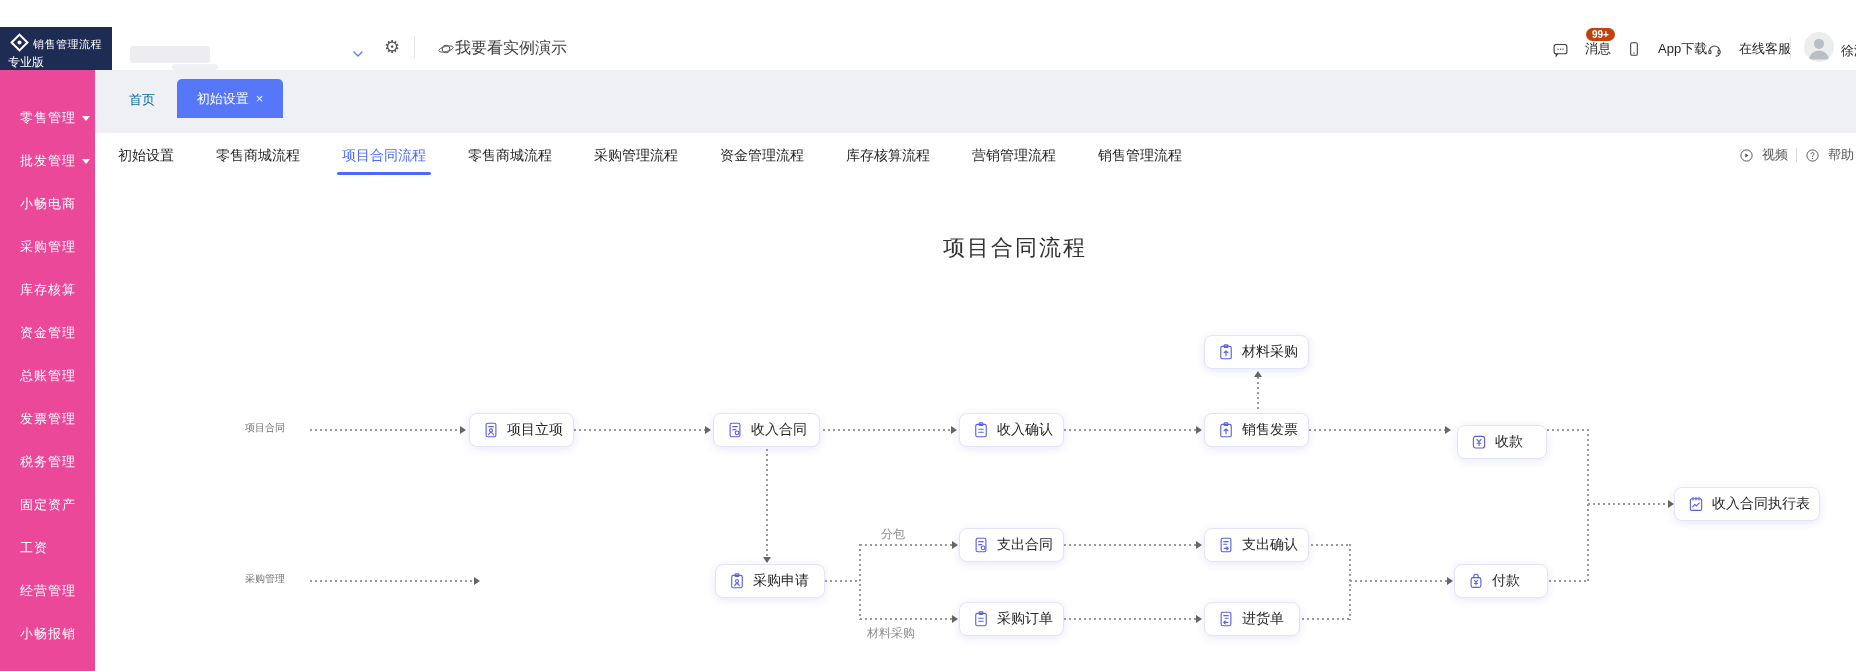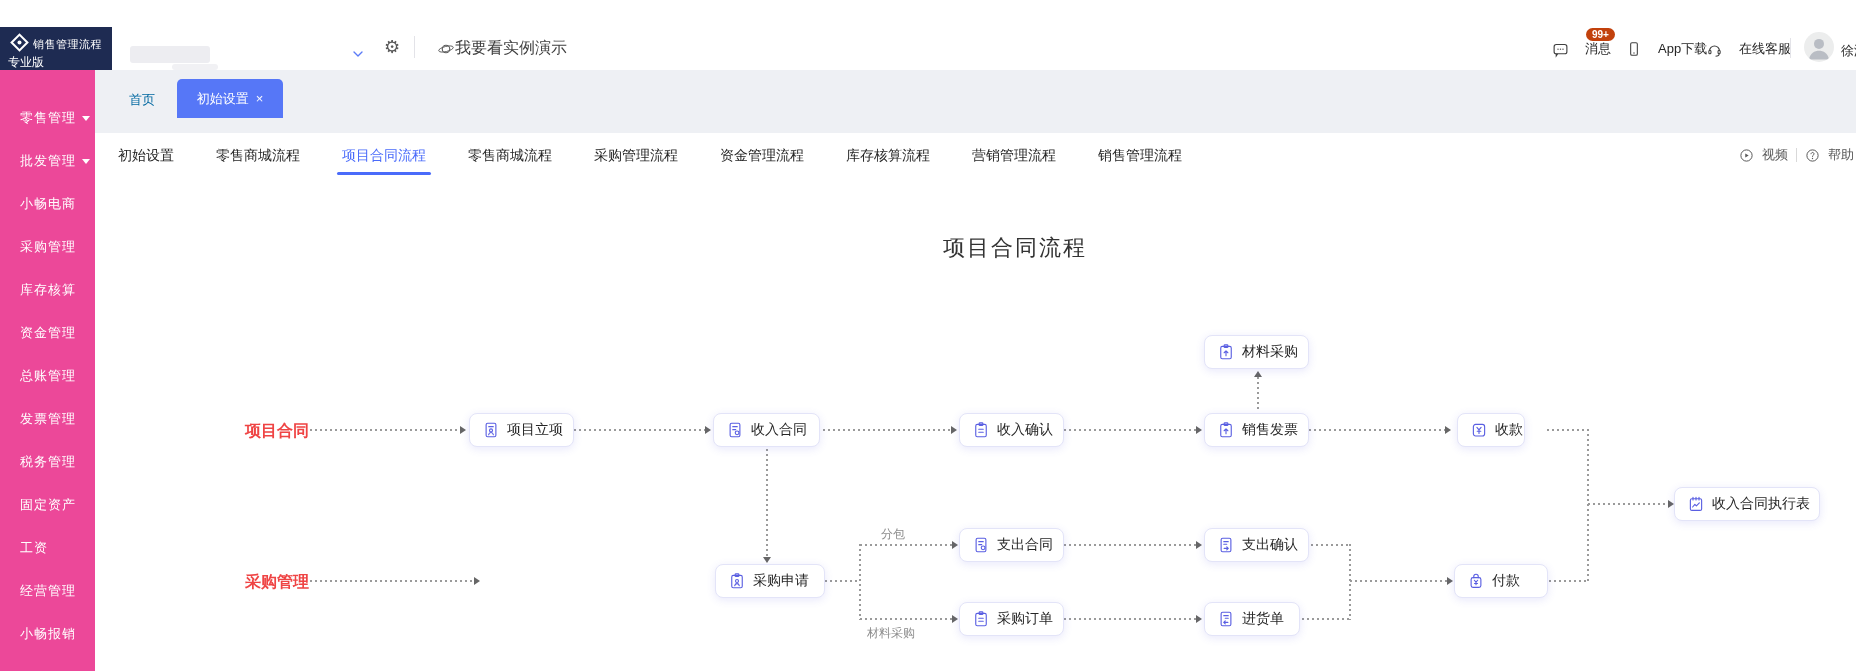--- a/index.html
+++ b/index.html
@@ -50,21 +50,21 @@
   .sn-item.active{color:#4a6bfa;position:relative;font-weight:500}
   .sn-item.active::after{content:"";position:absolute;left:-5px;right:-5px;bottom:-10px;height:3px;
     background:#4a6bfa;border-radius:2px}
   .subnav-right{position:absolute;right:2px;top:13px;display:flex;align-items:center;gap:8px;
     font-size:13px;color:#595959}
   .sn-sep{width:1px;height:14px;background:#d9d9d9}
   .flow-title{position:absolute;left:670px;top:100px;width:500px;text-align:center;font-size:22px;
     font-weight:500;color:#333;letter-spacing:2px}
 
   
-  .lane-label{position:absolute;font-size:16px;font-weight:700;color:#ef4444;white-space:nowrap}
+  .lane-label{position:absolute;font-size:10px;font-weight:400;color:#737373;white-space:nowrap}
   .node{position:absolute;height:34px;background:#fff;border:1px solid #e3e4f8;border-radius:8px;
     box-shadow:0 2px 8px rgba(90,95,226,.14);display:flex;align-items:center;gap:7px;
     padding:0 10px 0 12px;font-size:14px;color:#262626;cursor:pointer;white-space:nowrap}
   .nico{width:18px;height:18px;flex:none}
   .hline{position:absolute;height:2px;background:repeating-linear-gradient(90deg,#9a9a9a 0 2px,transparent 2px 5px)}
   .vline{position:absolute;width:2px;background:repeating-linear-gradient(180deg,#9a9a9a 0 2px,transparent 2px 5px)}
   .ar{position:absolute;width:0;height:0}
   .ar-r{border-top:4px solid transparent;border-bottom:4px solid transparent;border-left:6px solid #666}
   .ar-u{border-left:4px solid transparent;border-right:4px solid transparent;border-bottom:6px solid #666}
   .ar-d{border-left:4px solid transparent;border-right:4px solid transparent;border-top:6px solid #666}
@@ -324,21 +324,21 @@
         <use href="#i-clip-list"></use>
       </svg>
     <span>收入确认</span>
   </div>
   <div class="node" style="left:1109px;top:280px;width:105px">
     <svg class="nico" viewBox="0 0 24 24">
         <use href="#i-clip-up"></use>
       </svg>
     <span>销售发票</span>
   </div>
-  <div class="node" style="left:1362px;top:280px;width:68px">
+  <div class="node" style="left:1362px;top:292px;width:90px">
     <svg class="nico" viewBox="0 0 24 24">
         <use href="#i-money-recv"></use>
       </svg>
     <span>收款</span>
   </div>
   <div class="node" style="left:1109px;top:202px;width:105px">
     <svg class="nico" viewBox="0 0 24 24">
         <use href="#i-clip-up"></use>
       </svg>
     <span>材料采购</span>

